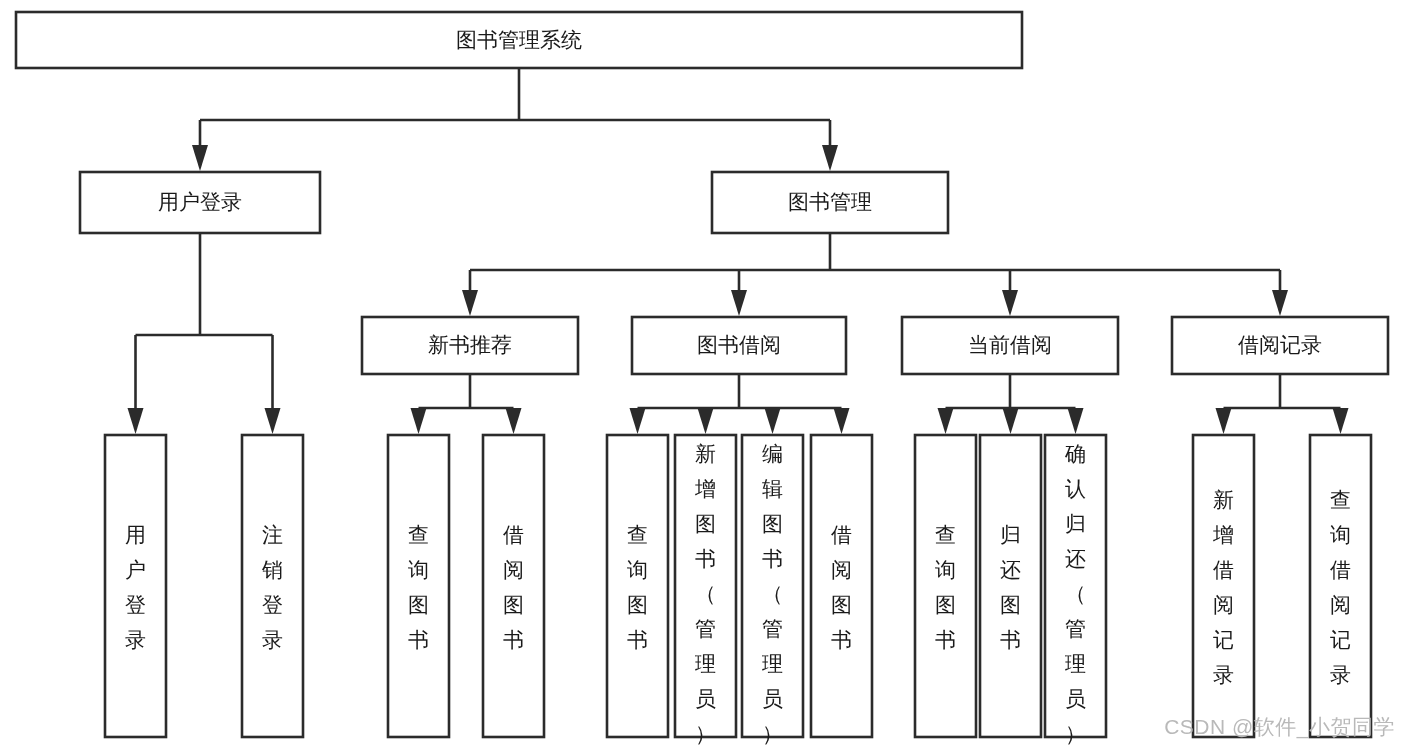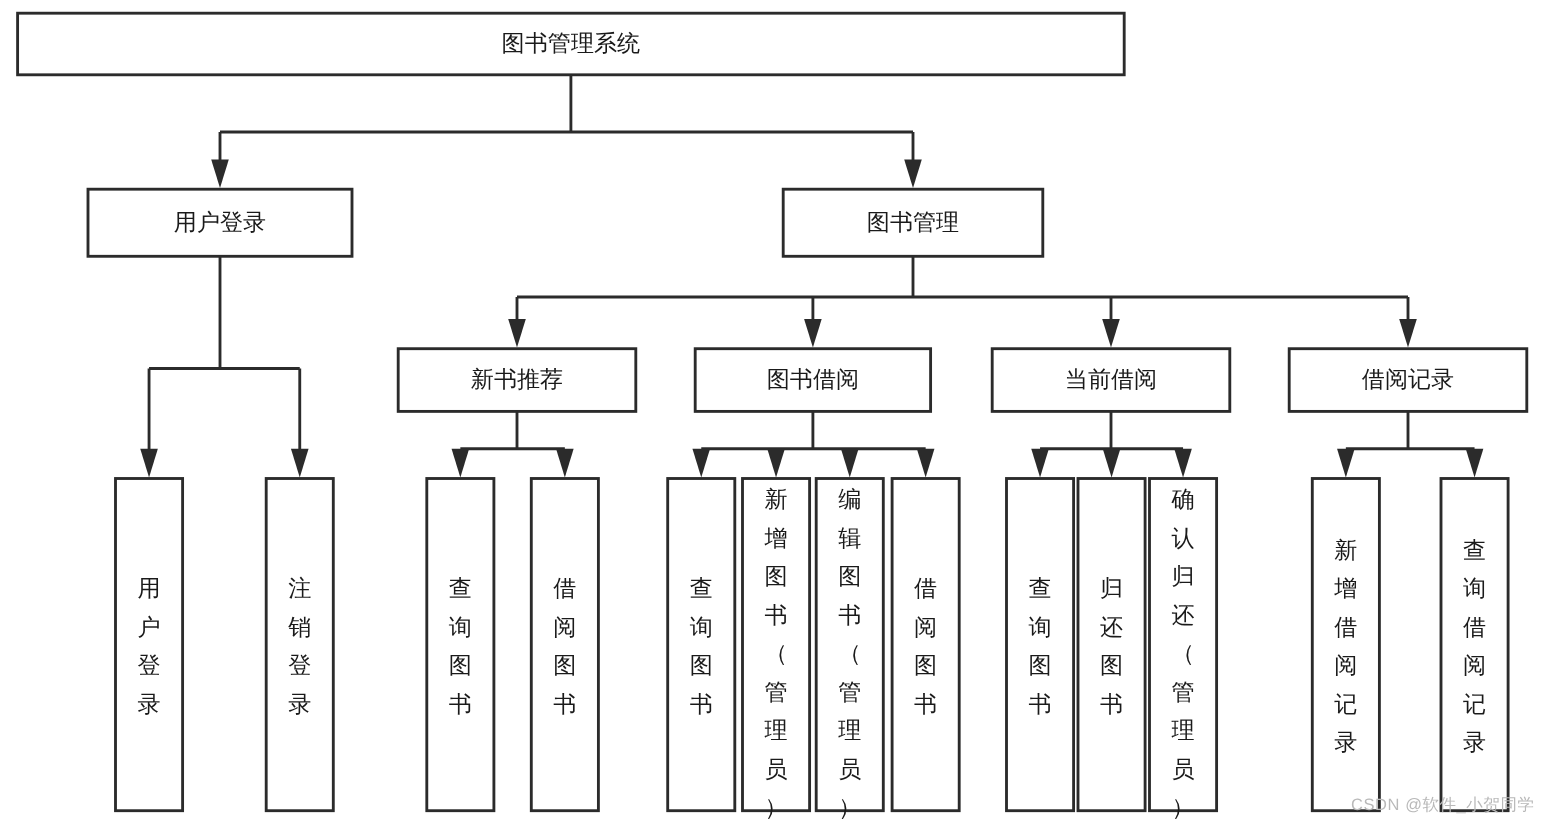--- a/index.html
+++ b/index.html
@@ -52,21 +52,21 @@
     font-family: "Liberation Sans", "DejaVu Sans", sans-serif;
     font-size: 21px;
     fill: #1a1a1a;
     text-anchor: middle;
   }
   .watermark {
     position: absolute;
     right: 10px;
     bottom: 6px;
     font-family: "Liberation Sans", "DejaVu Sans", sans-serif;
-    font-size: 15px;
+    font-size: 21px;
     color: #b9b9b9;
     white-space: nowrap;
     letter-spacing: 0.5px;
   }
 </style>
 </head>
 <body>
 
 <div id="diagram-root">
   <svg class="flow" viewBox="0 0 1405 747">

